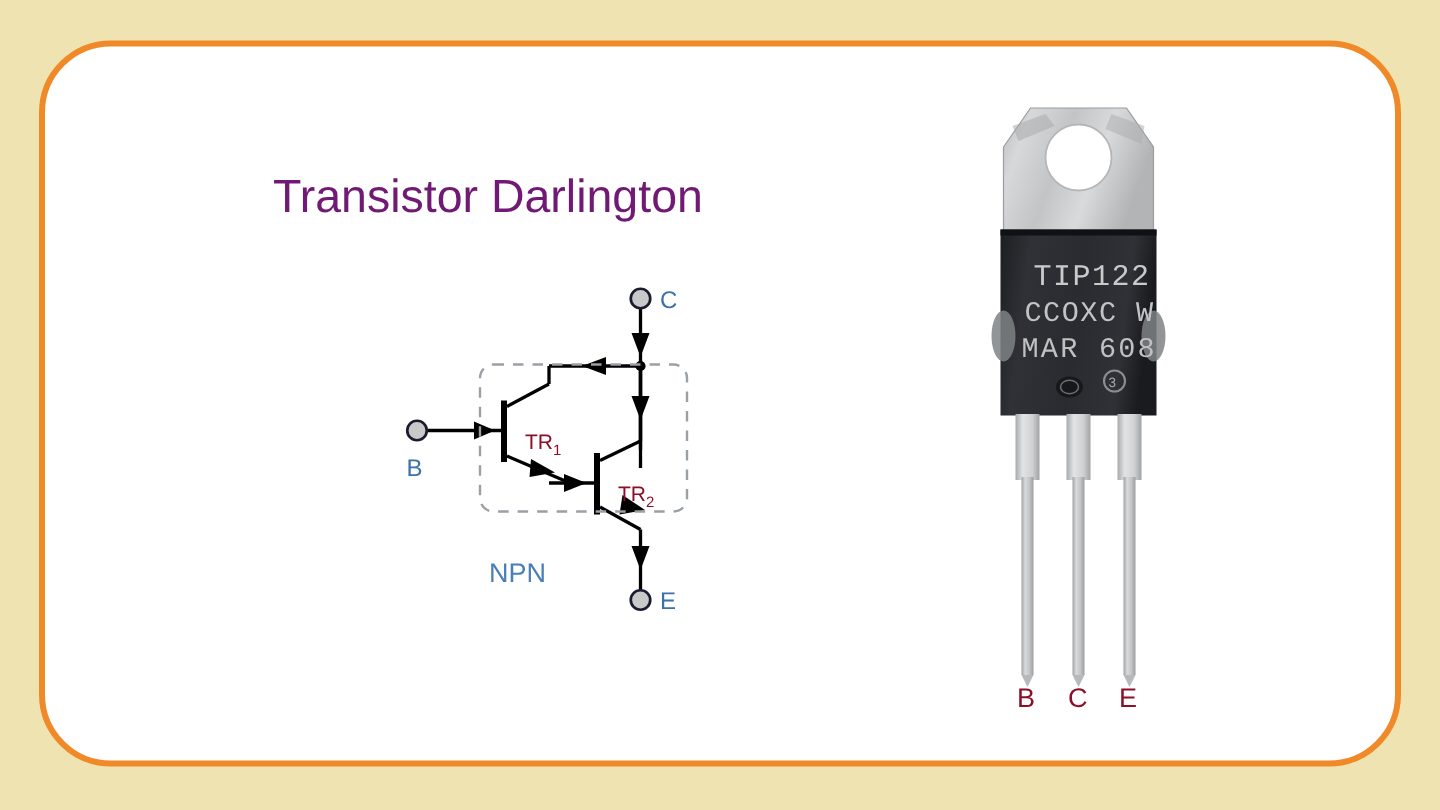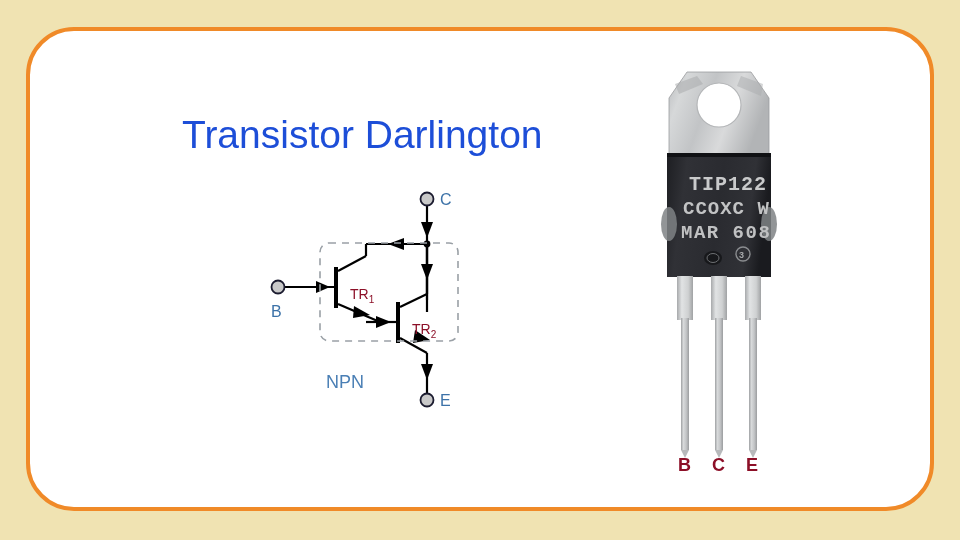--- a/index.html
+++ b/index.html
@@ -27,44 +27,43 @@
     height: 484px;
     background: #ffffff;
     border: 4px solid #f08a28;
     border-radius: 48px;
     box-sizing: border-box;
   }
   #title {
     position: absolute;
     left: 182px;
     top: 113px;
-    font-size: 39px;
+    font-size: 31px;
     font-weight: normal;
-    color: #1d4ed8;
+    color: #701a75;
     letter-spacing: 0px;
     white-space: nowrap;
   }
   
   #circuit {
     position: absolute;
     left: 258px;
     top: 182px;
     width: 230px;
     height: 230px;
   }
   #circuit svg { display: block; }
 
   
   #photo {
     position: absolute;
     left: 645px;
     top: 62px;
     width: 148px;
     height: 412px;
-    font-weight: bold;
   }
   #photo svg { display: block; }
 </style>
 </head>
 <body>
 
 <div id="slide">
 
   <div id="panel"></div>
 

